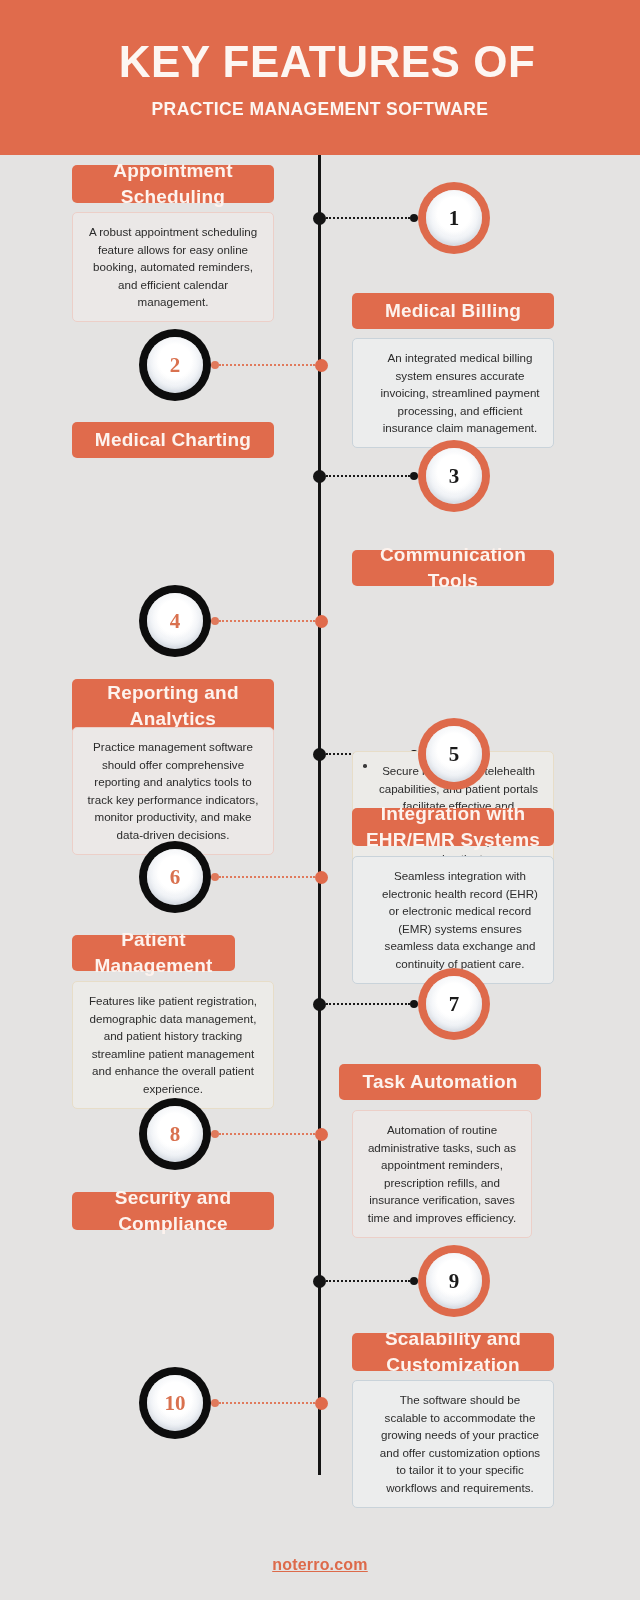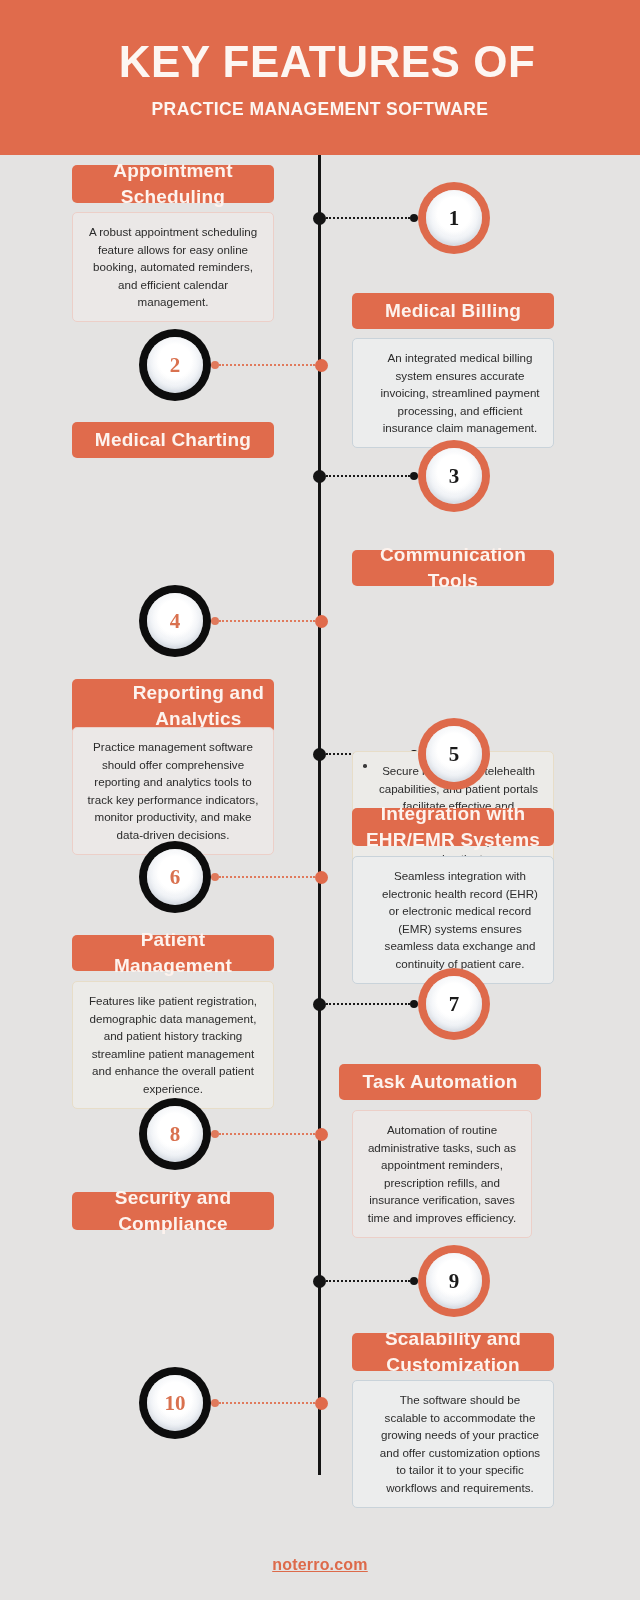--- a/index.html
+++ b/index.html
@@ -218,21 +218,21 @@
     <div class="badge dark" style="left: 139px; top: 585px;">
       <div class="ring"></div>
       <div class="disc"></div>
       <div class="num">4</div>
     </div>
     <div class="connector warm" style="left: 211px; top: 614px; width: 116.5px;">
       <span class="d-small"></span>
       <span class="line"></span>
       <span class="d-big"></span>
     </div>
-    <div class="stage card-title" style="left: 72px; top: 679px; width: 202px; height: 54px; justify-content: flex-end;">
+    <div class="stage card-title" style="left: 72px; top: 679px; width: 202px; height: 54px;">
       <div style="white-space: pre-line;">Reporting and
 Analytics</div>
     </div>
     <div class="stage card-body b-pink" style="left: 72px; top: 727px; width: 202px; min-height: 100px;"><span>Practice management software should offer comprehensive reporting and analytics tools to track key performance indicators, monitor productivity, and make data-driven decisions.</span></div>
     <div class="badge orange" style="left: 418px; top: 718px;">
       <div class="ring"></div>
       <div class="disc"></div>
       <div class="num">5</div>
     </div>
     <div class="connector" style="left: 313px; top: 747px; width: 105px;">
@@ -248,21 +248,21 @@
     <div class="badge dark" style="left: 139px; top: 841px;">
       <div class="ring"></div>
       <div class="disc"></div>
       <div class="num">6</div>
     </div>
     <div class="connector warm" style="left: 211px; top: 870px; width: 116.5px;">
       <span class="d-small"></span>
       <span class="line"></span>
       <span class="d-big"></span>
     </div>
-    <div class="stage card-title" style="left: 72px; top: 935px; width: 202px; height: 36px;">
+    <div class="stage card-title" style="left: 72px; top: 935px; width: 163px; height: 36px;">
       <div style="white-space: pre-line;">Patient Management</div>
     </div>
     <div class="stage card-body b-cream" style="left: 72px; top: 981px; width: 202px; min-height: 106px;"><span>Features like patient registration, demographic data management, and patient history tracking streamline patient management and enhance the overall patient experience.</span></div>
     <div class="badge orange" style="left: 418px; top: 968px;">
       <div class="ring"></div>
       <div class="disc"></div>
       <div class="num">7</div>
     </div>
     <div class="connector" style="left: 313px; top: 997px; width: 105px;">
       <span class="d-big"></span>

